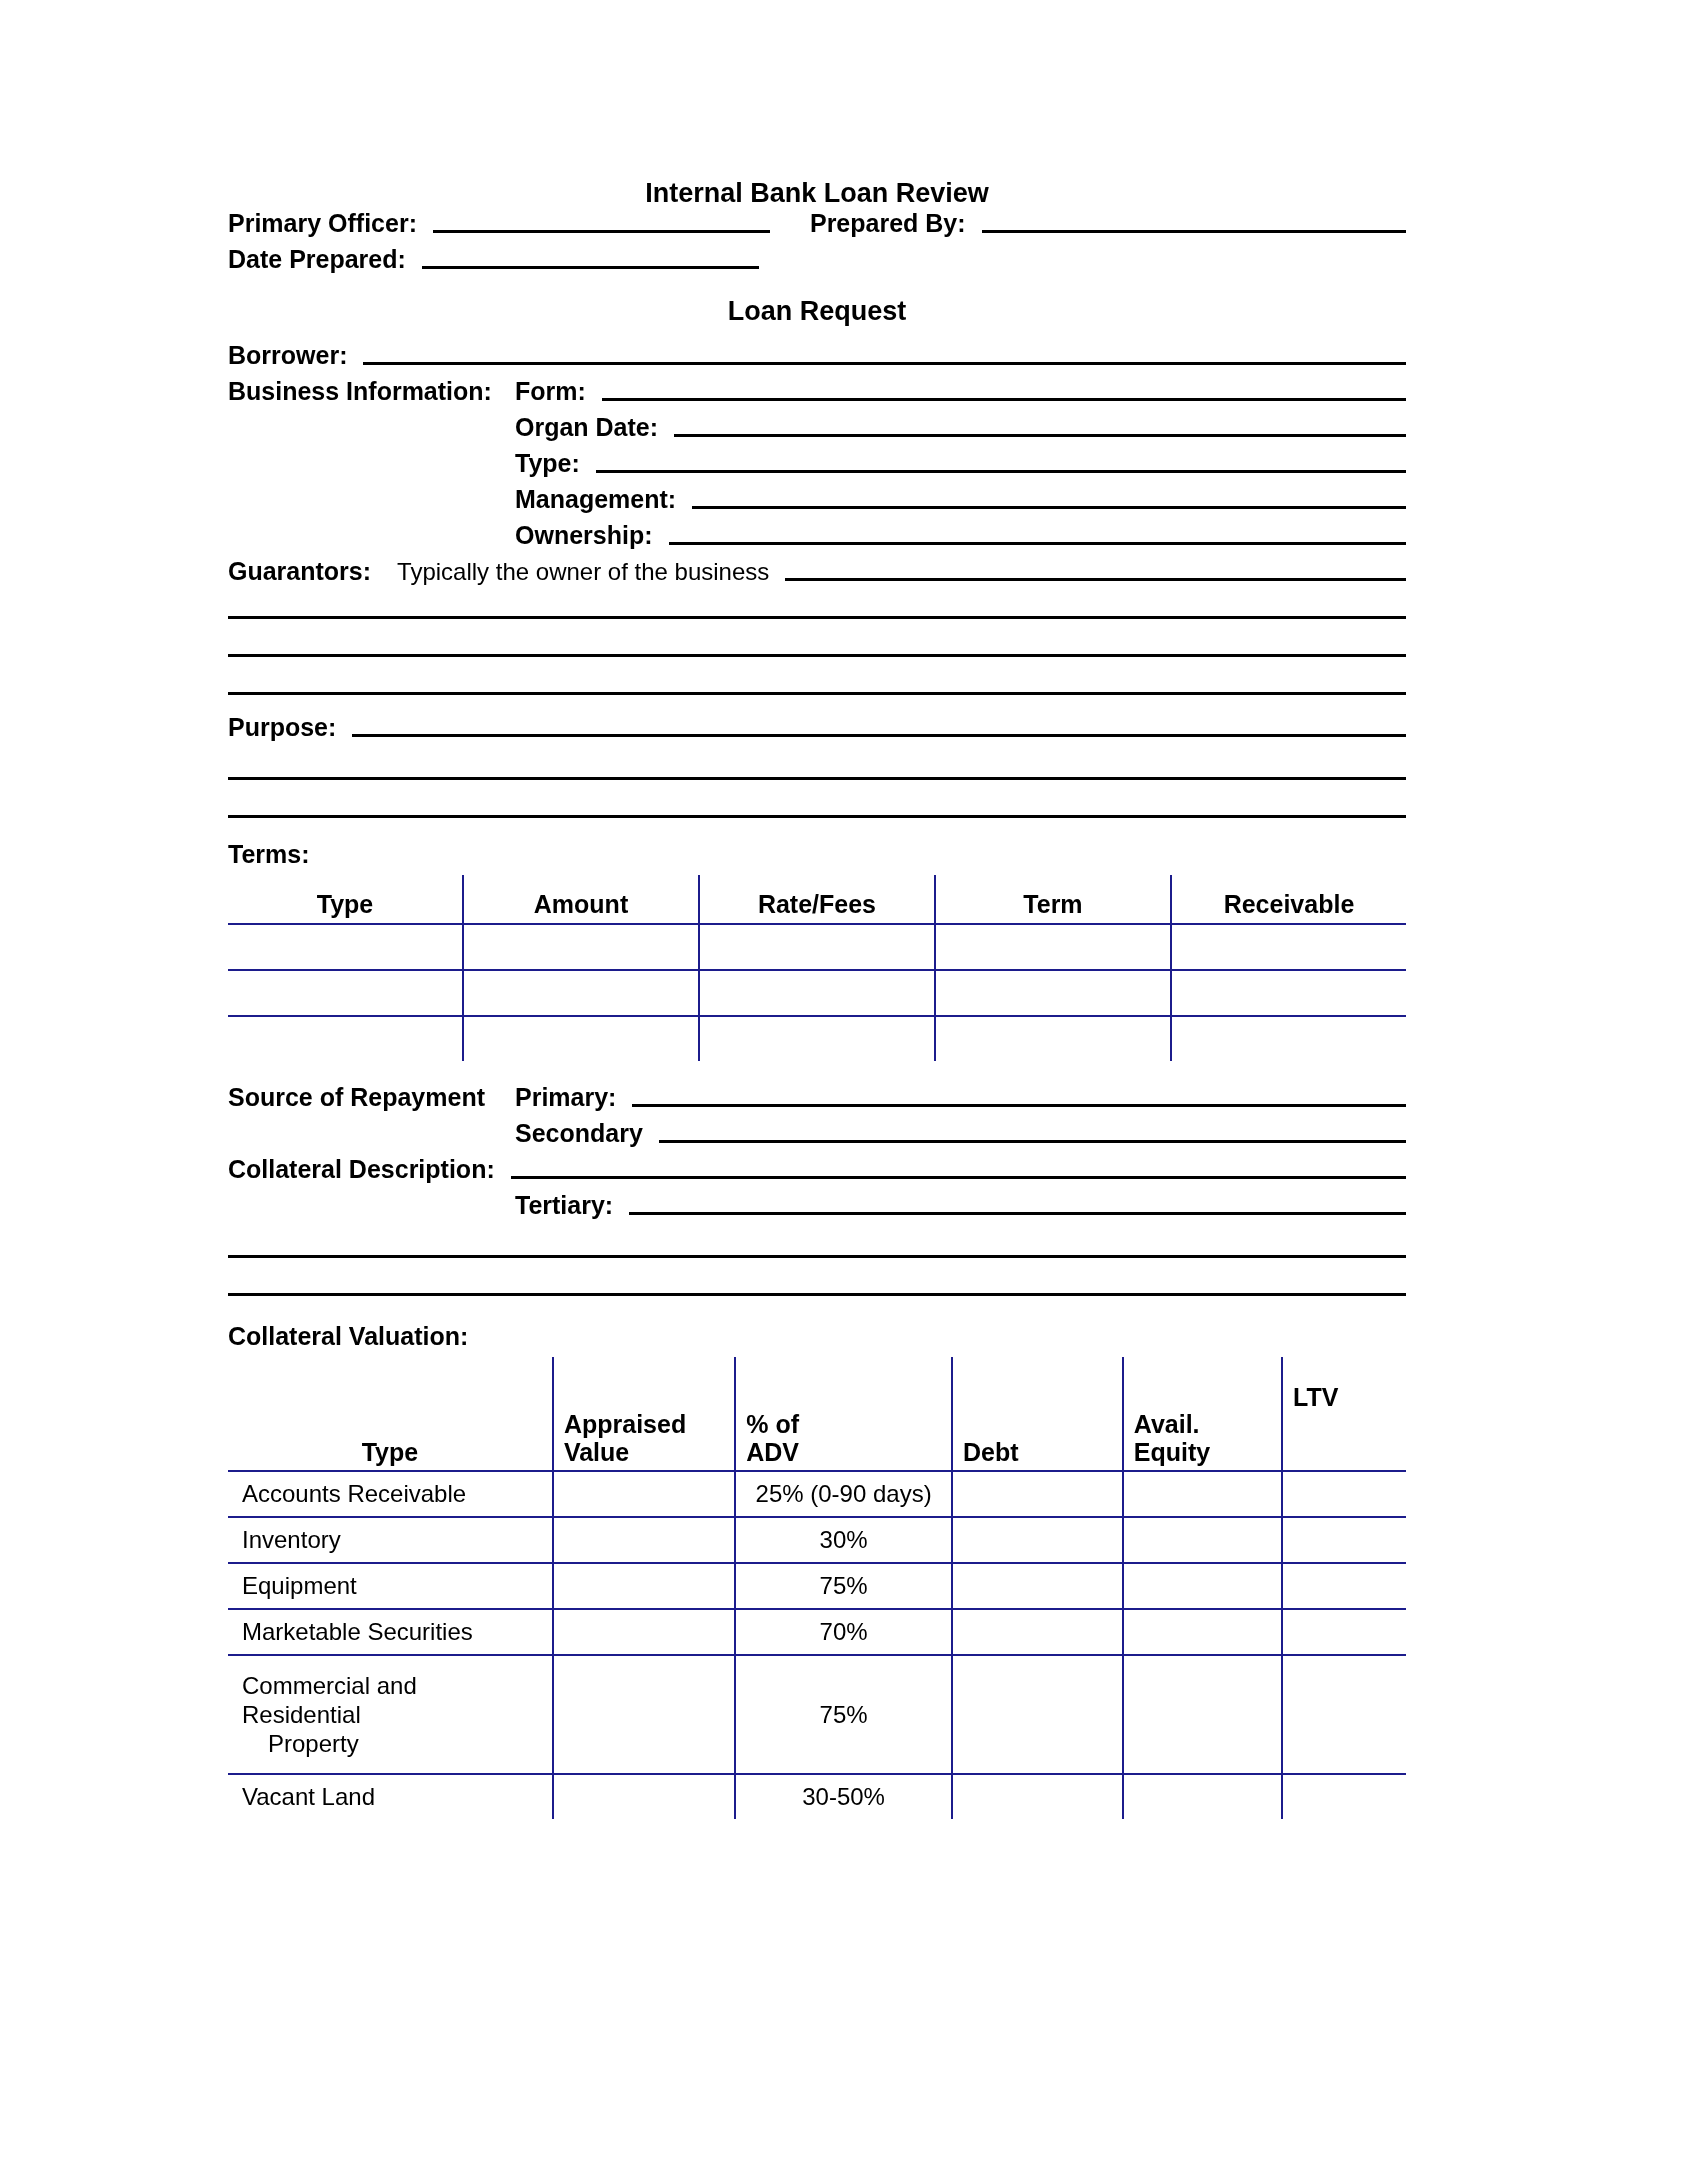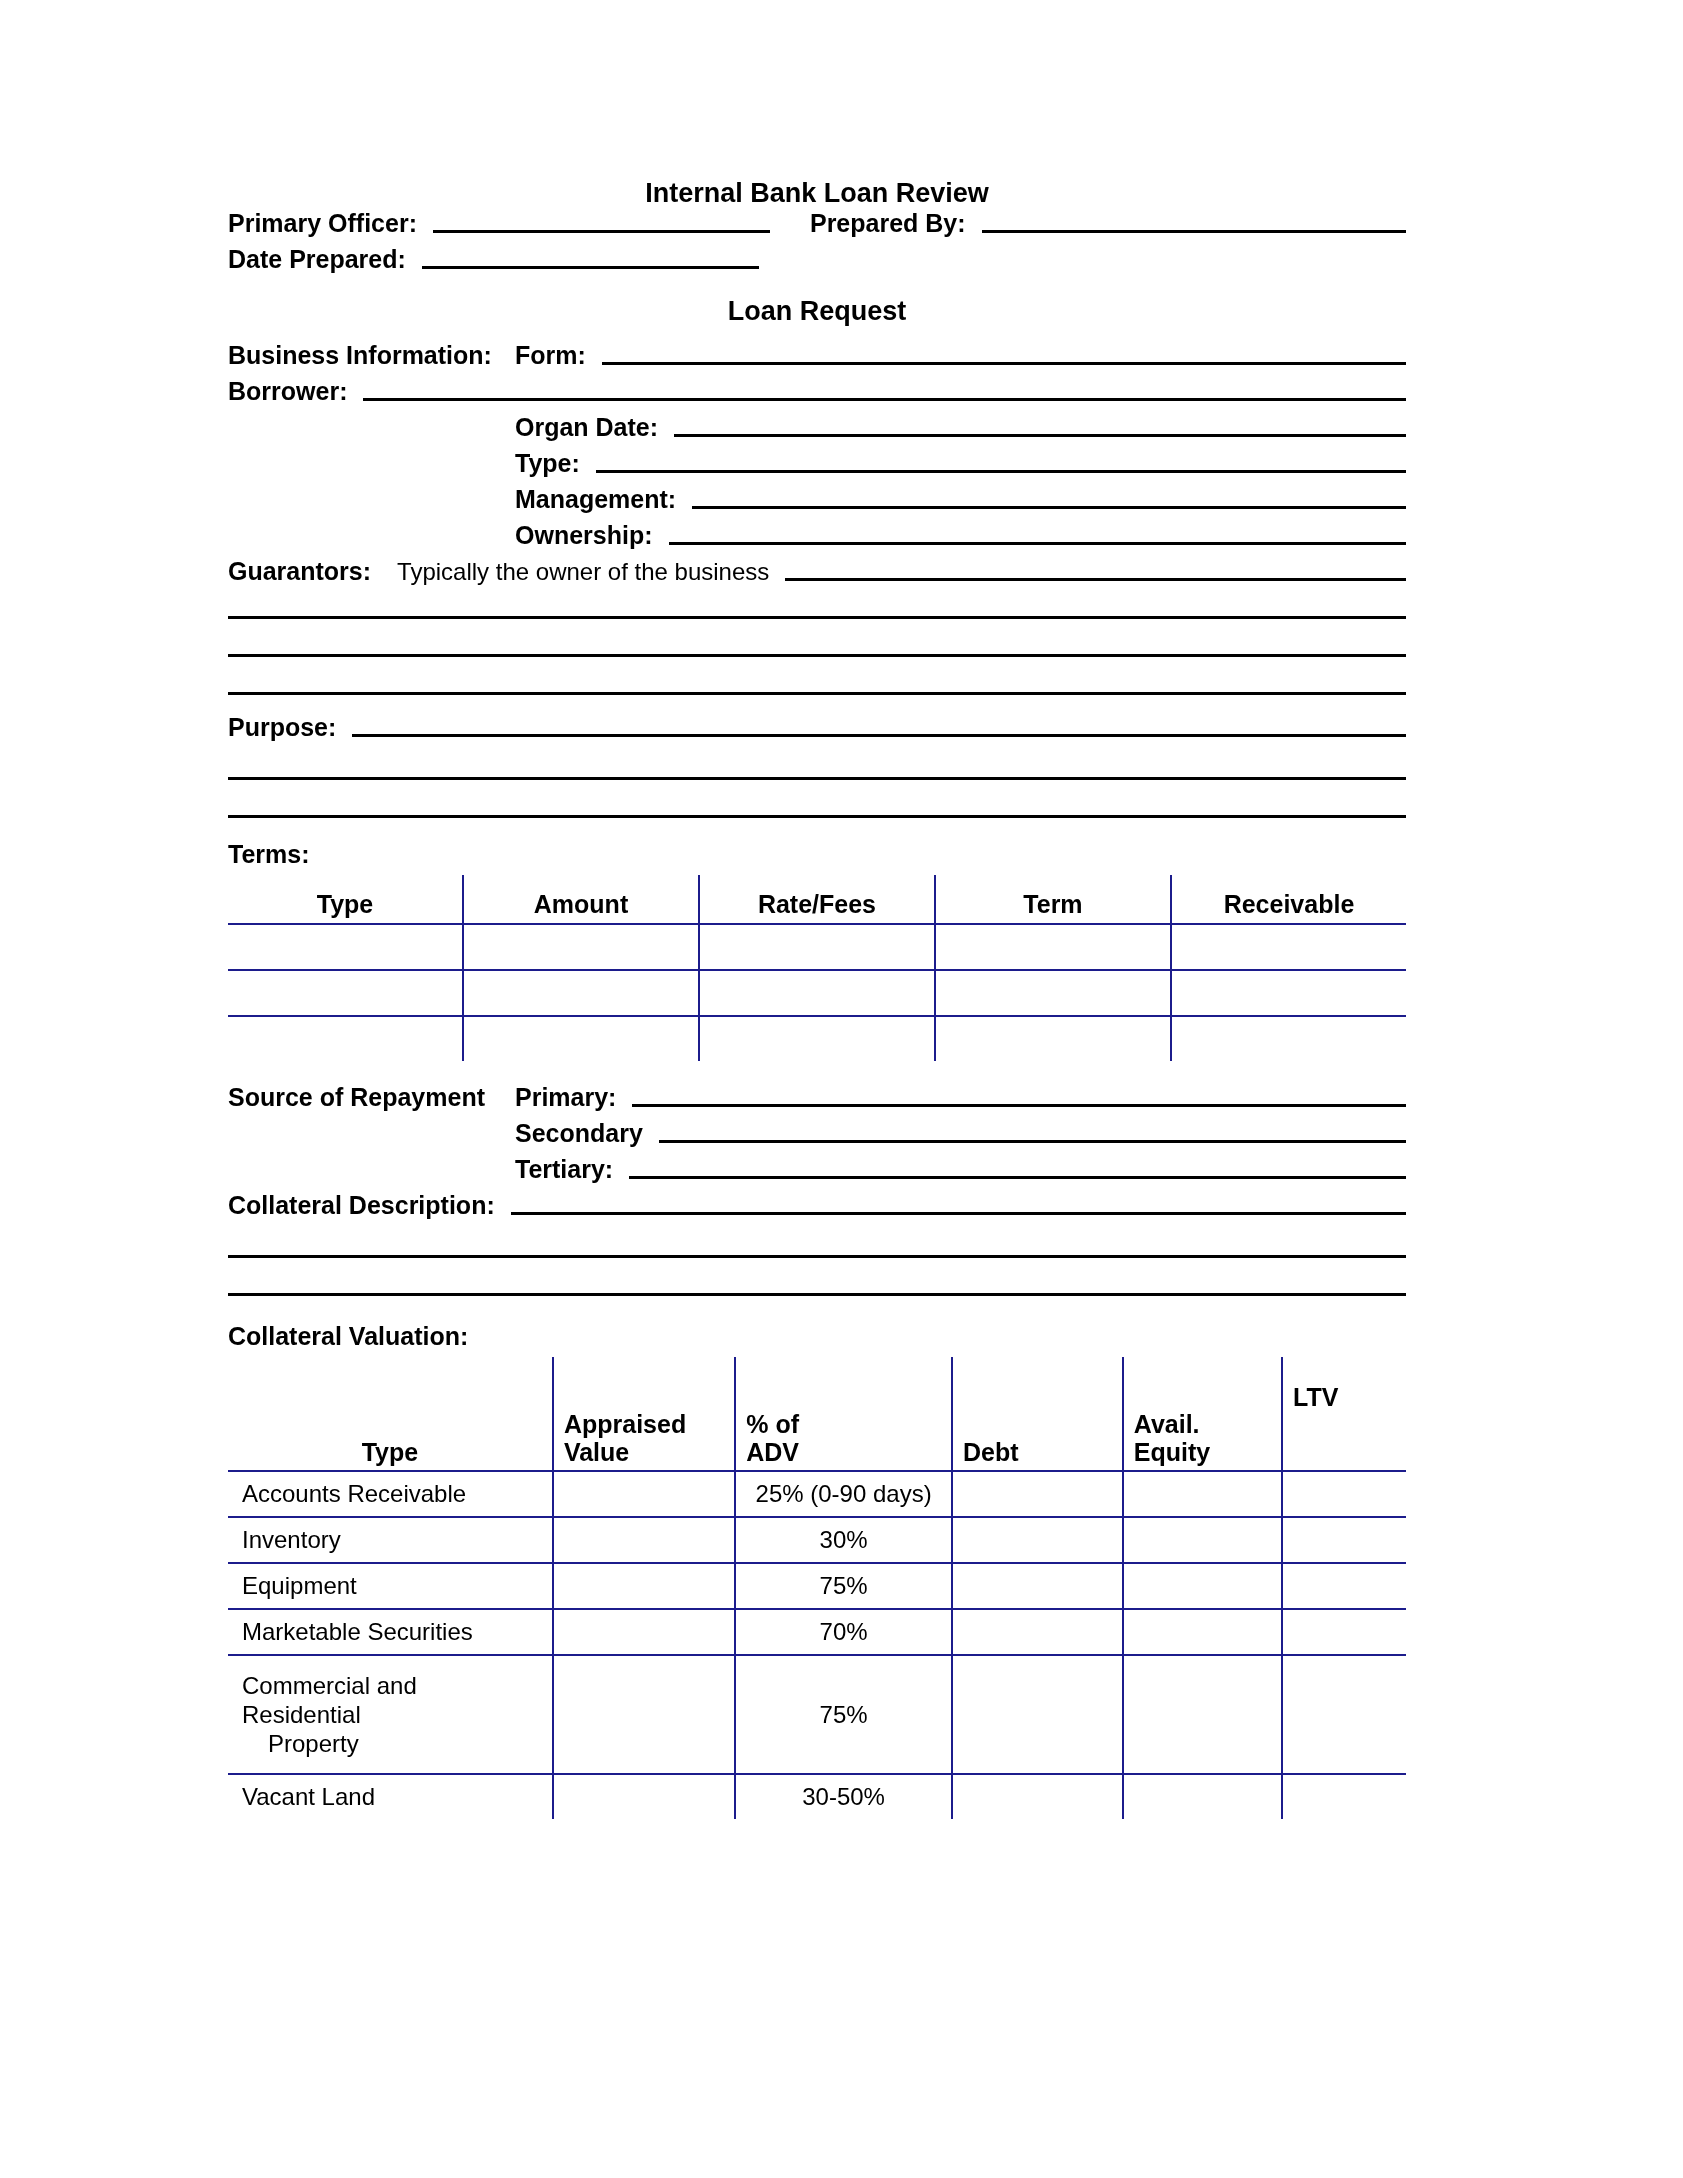--- a/index.html
+++ b/index.html
@@ -194,28 +194,28 @@
 
     <div class="row">
       <span class="lbl">Date Prepared:</span>
       <span class="gap12"></span>
       <span class="rule fixed-w" style="width:337px;"></span>
     </div>
 
     <div class="sec-title">Loan Request</div>
 
     <div class="row">
+      <span class="lbl">Borrower:</span>
+      <span class="gap12"></span>
+      <span class="rule"></span>
+    </div>
+
+    <div class="row">
       <span class="lbl indent-lbl">Business Information:</span>
       <span class="lbl">Form:</span>
-      <span class="gap12"></span>
-      <span class="rule"></span>
-    </div>
-
-    <div class="row">
-      <span class="lbl">Borrower:</span>
       <span class="gap12"></span>
       <span class="rule"></span>
     </div>
 
     <div class="row">
       <span class="sub-indent"></span>
       <span class="lbl">Organ Date:</span>
       <span class="gap12"></span>
       <span class="rule"></span>
     </div>
@@ -306,28 +306,28 @@
     </div>
 
     <div class="row">
       <span class="sub-indent"></span>
       <span class="lbl">Secondary</span>
       <span class="gap12"></span>
       <span class="rule"></span>
     </div>
 
     <div class="row">
+      <span class="lbl">Collateral Description:</span>
+      <span class="gap12"></span>
+      <span class="rule"></span>
+    </div>
+
+    <div class="row">
       <span class="sub-indent"></span>
       <span class="lbl">Tertiary:</span>
-      <span class="gap12"></span>
-      <span class="rule"></span>
-    </div>
-
-    <div class="row">
-      <span class="lbl">Collateral Description:</span>
       <span class="gap12"></span>
       <span class="rule"></span>
     </div>
     <div class="fullrule"></div>
     <div class="fullrule"></div>
 
     <div class="blk-label" style="margin-top:26px;">Collateral Valuation:</div>
 
     <table class="coll">
       <thead>

